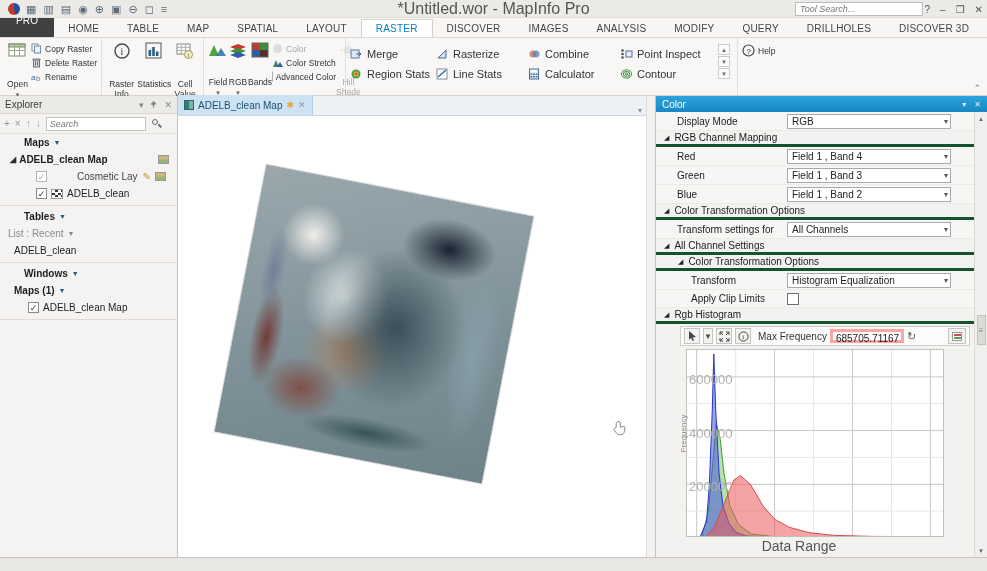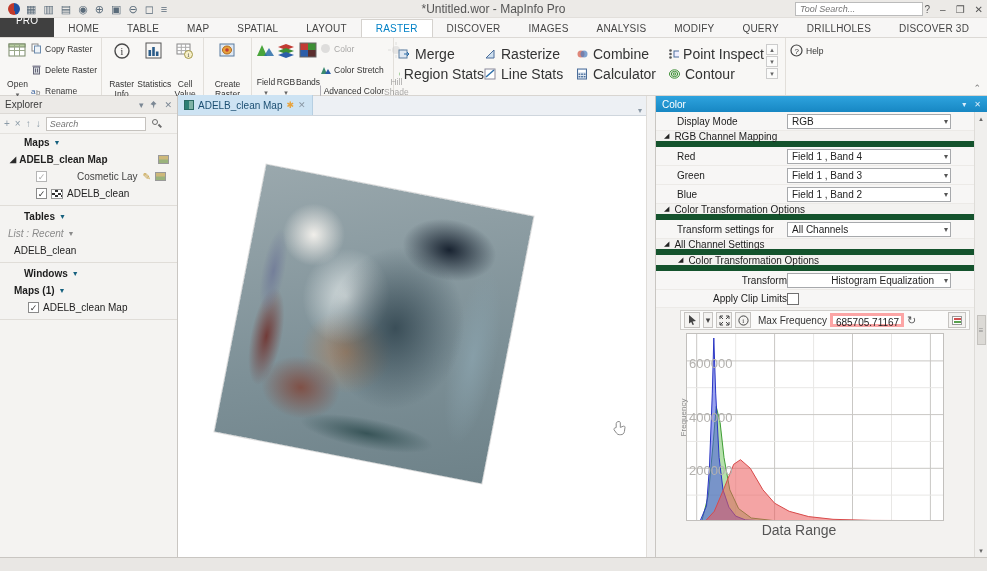--- a/index.html
+++ b/index.html
@@ -4,41 +4,41 @@
 <style>
   *{margin:0;padding:0;box-sizing:border-box;}
   html,body{width:987px;height:571px;overflow:hidden;}
   body{font-family:"Liberation Sans",sans-serif;font-size:10px;color:#333;background:#e9e7e4;position:relative;}
 
   
   .titlebar{height:18px;background:#eceae7;display:flex;align-items:center;position:relative;border-bottom:1px solid #e2dfdb;}
   .logo{width:12px;height:12px;border-radius:50%;background:conic-gradient(#1f4fa0 0 45%, #c0392b 0);margin:0 6px 0 8px;}
   .qat{display:flex;gap:7px;color:#5a6b7a;font-size:11px;line-height:12px;}
   .qat span{cursor:default;}
-  .wtitle{position:absolute;left:0;right:0;text-align:center;color:#555;font-size:12px;pointer-events:none;}
+  .wtitle{position:absolute;left:0;right:0;text-align:center;color:#555;font-size:16px;pointer-events:none;}
   .toolsearch{position:absolute;right:64px;top:2px;width:128px;height:14px;border:1px solid #bbb;background:#fff;font-size:9px;font-style:italic;color:#888;padding:0 4px;font-family:"Liberation Sans",sans-serif;}
   .wbtns{position:absolute;right:4px;top:0;display:flex;gap:10px;color:#555;font-size:10px;height:18px;align-items:center;}
 
   
   .tabrow{height:20px;background:#f7f6f5;display:flex;align-items:flex-end;border-bottom:1px solid #dcd9d5;}
   .tab{padding:3px 14px 3px;font-size:10px;color:#444;letter-spacing:.2px;cursor:default;}
   .tab.pro{background:#404040;color:#fff;padding:11px 16px;text-align:right;}
   .tab.active{background:#fff;color:#0081c6;border:1px solid #d5d2ce;border-bottom:none;}
 
   
   .ribbon{height:58px;background:#f8f7f5;border-bottom:1px solid #d8d5d1;display:flex;position:relative;}
   .rgroup{position:relative;border-right:1px solid #e2dfda;padding:2px 4px 12px;display:flex;align-items:flex-start;}
   .rbtn-lg{display:flex;flex-direction:column;align-items:center;width:38px;padding-top:2px;font-size:8.5px;line-height:9.5px;text-align:center;color:#333;cursor:default;}
   .rbtn-lg .lbl{margin-top:20px;}
-  .rcol{display:flex;flex-direction:column;justify-content:flex-start;gap:8px;padding-top:2px;}
+  .rcol{display:flex;flex-direction:column;justify-content:flex-start;gap:1px;padding-top:2px;}
   .rbtn-sm{display:flex;align-items:center;gap:3px;font-size:8.5px;height:13px;color:#333;cursor:default;white-space:nowrap;}
   .dis{opacity:.42;filter:grayscale(1);}
   .ic{display:block;}
   .opsgrid{display:grid;grid-template-columns:86px 92px 92px 96px;grid-auto-rows:20px;align-items:center;padding-top:4px;}
-  .opbtn{display:flex;align-items:center;gap:4px;font-size:14px;color:#333;cursor:default;white-space:nowrap;}
+  .opbtn{display:flex;align-items:flex-start;gap:4px;font-size:11px;color:#333;cursor:default;white-space:nowrap;}
   .oparrows{display:flex;flex-direction:column;justify-content:center;gap:1px;font-size:7px;color:#666;padding:4px 2px 0 2px;}
   .oparrows span{border:1px solid #ccc;background:#fbfbfa;width:12px;height:11px;text-align:center;line-height:10px;}
   .ribcollapse{position:absolute;right:6px;bottom:2px;color:#777;font-size:9px;}
 
   
   .main{position:absolute;top:96px;left:0;right:0;bottom:14px;display:flex;}
   
   .explorer{width:178px;background:#f4f3f1;border-right:1px solid #c9c6c2;display:flex;flex-direction:column;}
   .xhead{height:18px;background:#eceae7;border-bottom:1px solid #dcd9d5;display:flex;align-items:center;padding:0 5px;color:#3a3a3a;}
   .xhead .sp{flex:1;}
@@ -51,21 +51,21 @@
   .xrow{display:flex;align-items:center;height:17px;font-size:10px;color:#222;}
   .sect{font-weight:bold;padding-left:24px;color:#1d1d1d;}
   .sect .tri{color:#15607e;font-size:7px;margin-left:4px;}
   .xsep{border-top:1px solid #e0ddd8;margin:3px 0 2px;}
   .exp{color:#2b2b2b;font-size:8px;margin:0 3px 0 10px;}
   .cb{width:11px;height:11px;border:1px solid #8a8a8a;background:#fff;display:inline-flex;align-items:center;justify-content:center;font-size:9px;color:#333;margin-right:4px;}
   .cb.dim{color:#aaa;border-color:#b5b5b5;}
   .checker{width:12px;height:10px;background:conic-gradient(#333 0 25%,#fff 0 50%,#333 0 75%,#fff 0) 0 0/6px 5px;border:1px solid #999;margin-right:4px;}
   .pencil{color:#c29a3a;font-size:10px;margin-left:5px;}
   .layersic{width:11px;height:9px;background:linear-gradient(#cdb87a 0 49%,#9ab27c 51%);border:1px solid #999;margin-left:4px;}
-  .grayit{color:#8a8a8a;font-style:italic;}
+  .grayit{color:#8a8a8a;}
 
   
   .mapwin{flex:1;display:flex;flex-direction:column;background:#fff;position:relative;}
   .maptabs{height:20px;background:#edf0f4;border-bottom:1px solid #cfd6dd;display:flex;align-items:flex-end;}
   .maptab{height:20px;background:#cde3f3;border-right:1px solid #b6cfe2;display:flex;align-items:center;gap:4px;padding:0 6px;font-size:10px;color:#1c4f72;}
   .maptabicon{width:10px;height:10px;background:linear-gradient(90deg,#2e7f74 0 50%,#7fb2a5 0);border:1px solid #2a6a62;}
   .tabflower{color:#e8a33d;font-size:9px;}
   .tabclose{color:#8a98a5;font-size:9px;}
   .taboverflow{margin-left:auto;color:#8a98a5;font-size:8px;padding:0 4px;}
   .canvas{flex:1;position:relative;overflow:hidden;background:#fff;}
@@ -88,24 +88,24 @@
   .mapscroll{width:9px;background:#f3f2f1;border-left:1px solid #e0ddd9;}
 
   
   .cpanel{width:332px;background:#f3f2f0;border-left:1px solid #c9c6c2;position:relative;font-size:10px;}
   .chead{height:16px;background:linear-gradient(#2ea3de,#1787c3);color:#fff;display:flex;align-items:center;padding:0 6px;font-size:10px;}
   .chead .sp{flex:1;}
   .chead span.hic{font-size:8px;margin-left:8px;color:#dceefb;}
   .cbody{position:absolute;top:16px;left:0;right:13px;bottom:0;}
   .crow{display:flex;align-items:center;height:19px;border-bottom:1px solid #eceae7;padding-left:21px;background:#f7f6f5;}
   .crow .clabel{width:110px;color:#222;}
-  .csect{display:flex;align-items:center;height:16px;padding-left:8px;background:#f3f2f0;color:#1c1c1c;border-bottom:6px solid #14532d;}
+  .csect{display:flex;align-items:center;height:16px;padding-left:8px;background:#f3f2f0;color:#1c1c1c;border-bottom:3px solid #14532d;}
   .csect .exp2{font-size:7px;color:#222;margin-right:5px;}
   .csect.sub{padding-left:22px;}
-  .crow.sub2{padding-left:35px;text-align:right;}
+  .crow.sub2{padding-left:35px;}
   .crow.sub2 .clabel{width:96px;}
   .dd{position:relative;width:164px;height:15px;background:#fff;border:1px solid #a7a9ac;line-height:13px;padding:0 16px 0 4px;color:#222;white-space:nowrap;overflow:hidden;}
   .dd .dda{position:absolute;right:2px;top:0;color:#555;font-size:8px;line-height:14px;}
   .ckbox{width:12px;height:12px;border:1px solid #707070;background:#fff;}
 
   
   .htoolbar{display:flex;align-items:center;height:20px;margin:2px 4px 0 24px;background:#fbfbfa;border:1px solid #d0cecb;padding:0 3px;gap:3px;}
   .hbtn{height:16px;min-width:16px;border:1px solid #c6c4c1;background:#f4f3f1;display:flex;align-items:center;justify-content:center;font-size:9px;color:#444;}
   .hlabel{color:#333;margin-left:4px;}
   .hval{width:74px;height:14px;background:#fff;border:3px solid #fca5a5;line-height:13px;padding:0 3px;color:#222;}
@@ -238,30 +238,20 @@
           <line x1="1" y1="8.6" x2="14" y2="8.6" stroke="#aaa"></line>
           <line x1="5.3" y1="2" x2="5.3" y2="12" stroke="#aaa"></line>
           <line x1="9.6" y1="2" x2="9.6" y2="12" stroke="#aaa"></line>
           <circle cx="12.5" cy="12.5" r="4" fill="#f6efc9" stroke="#a59a4a"></circle>
           <text x="11.4" y="15.2" font-size="6.5" fill="#555" font-family="Liberation Serif">i</text>
         </svg>
       <span class="lbl">Cell Value</span>
     </div>
   </div>
 
-  <div class="rgroup" style="width:48px">
-    <div class="rbtn-lg" style="width:40px">
-      <svg class="ic" width="20" height="18">
-          <rect x="2" y="2" width="14" height="12" fill="#dfe8f2" stroke="#5a7da0"></rect>
-          <ellipse cx="9" cy="8" rx="4.5" ry="4" fill="#e8a33d" stroke="#b06a1a"></ellipse>
-          <circle cx="9" cy="8" r="1.8" fill="#c23b33"></circle>
-        </svg>
-      <span class="lbl">Create Raster</span>
-    </div>
-  </div>
 
   <div class="rgroup" style="width:142px">
     <div class="rbtn-lg" style="width:28px">
       <svg class="ic" width="20" height="16">
           <path d="M1 14 L6 3 L11 14 Z" fill="#4aa53c"></path>
           <path d="M8 14 L13 6 L18 14 Z" fill="#2b6da8" opacity=".85"></path>
         </svg>
       <span class="lbl">Field</span>
       <span style="font-size:7px;color:#666">▾</span>
     </div>
@@ -575,20 +565,24 @@
         <div class="dd">
           <span>Histogram Equalization</span>
           <span class="dda">▾</span>
         </div>
       </div>
       <div class="crow sub2" style="height:18px">
         <span class="clabel">Apply Clip Limits</span>
         <span class="ckbox"></span>
       </div>
 
+      <div class="csect">
+        <span class="exp2">◢</span>
+        <span>Rgb Histogram</span>
+      </div>
 
       <div class="htoolbar">
         <span class="hbtn">
           <svg width="9" height="10">
               <path d="M1 0 L8 6 L4.6 6.4 L6 9.4 L4.6 10 L3.2 7 L1 8.6 Z" fill="#444"></path>
             </svg>
         </span>
         <span class="hbtn" style="min-width:10px">▾</span>
         <span class="hbtn">
           <svg width="11" height="11">

